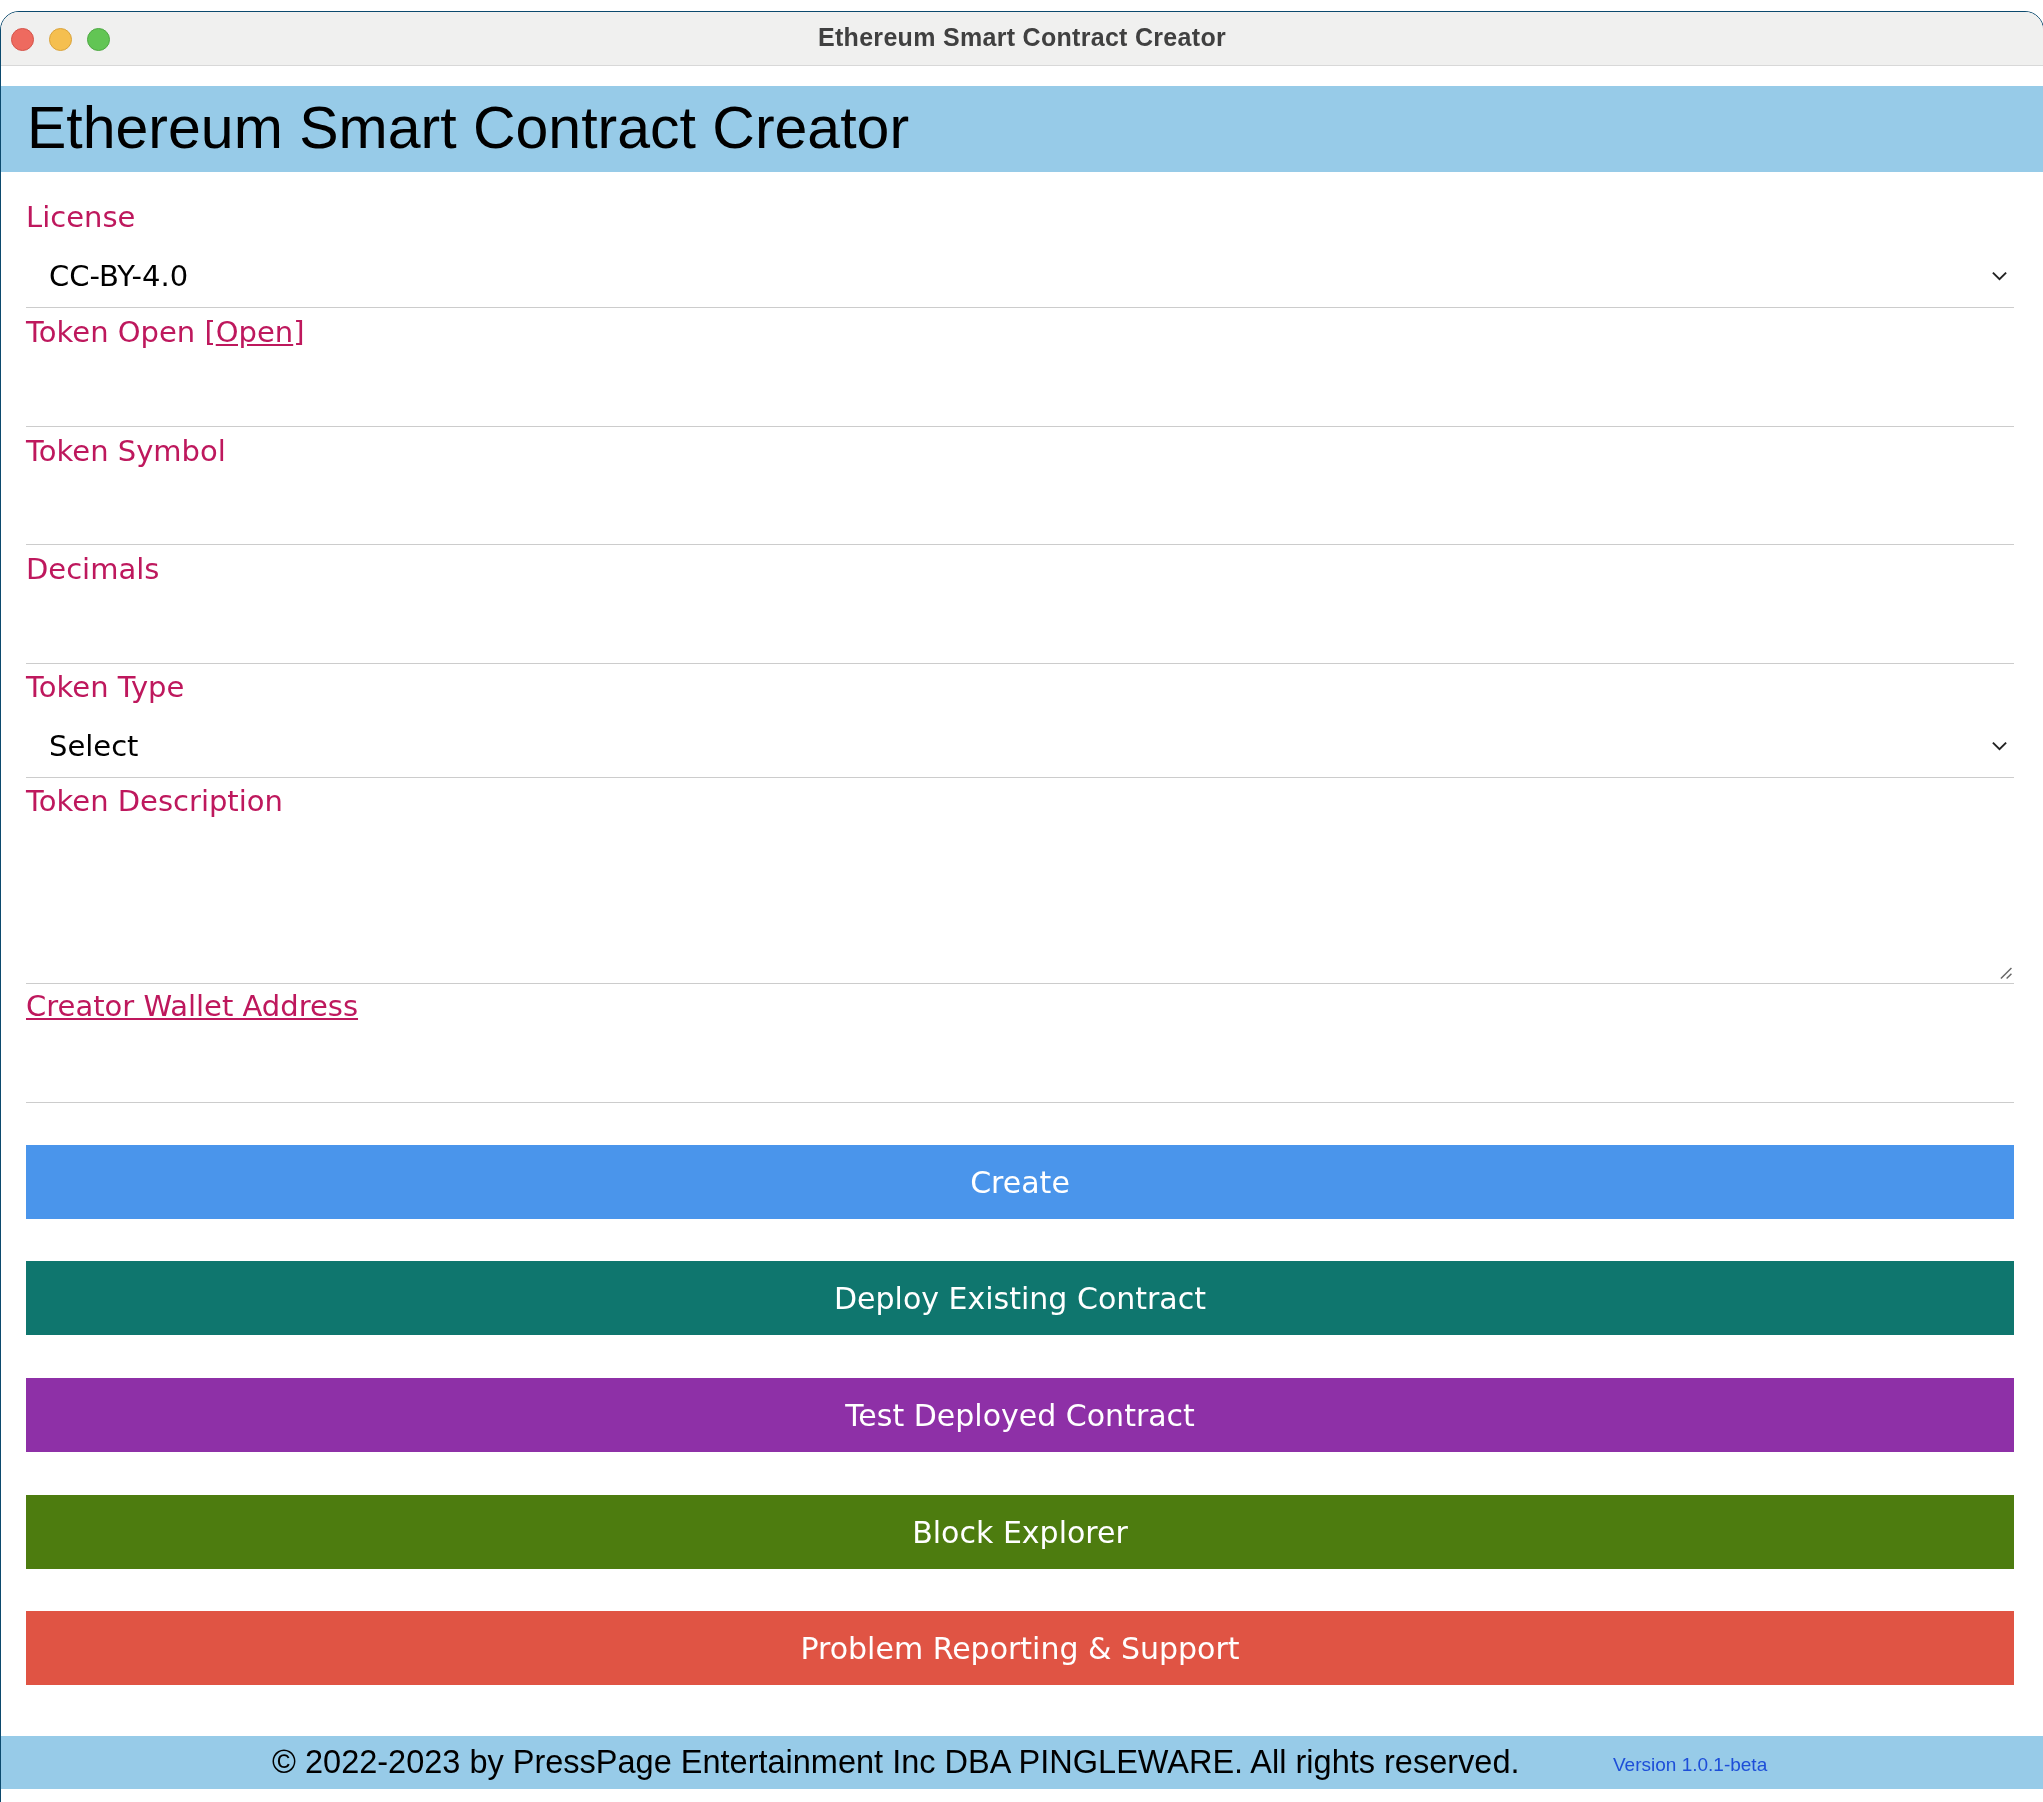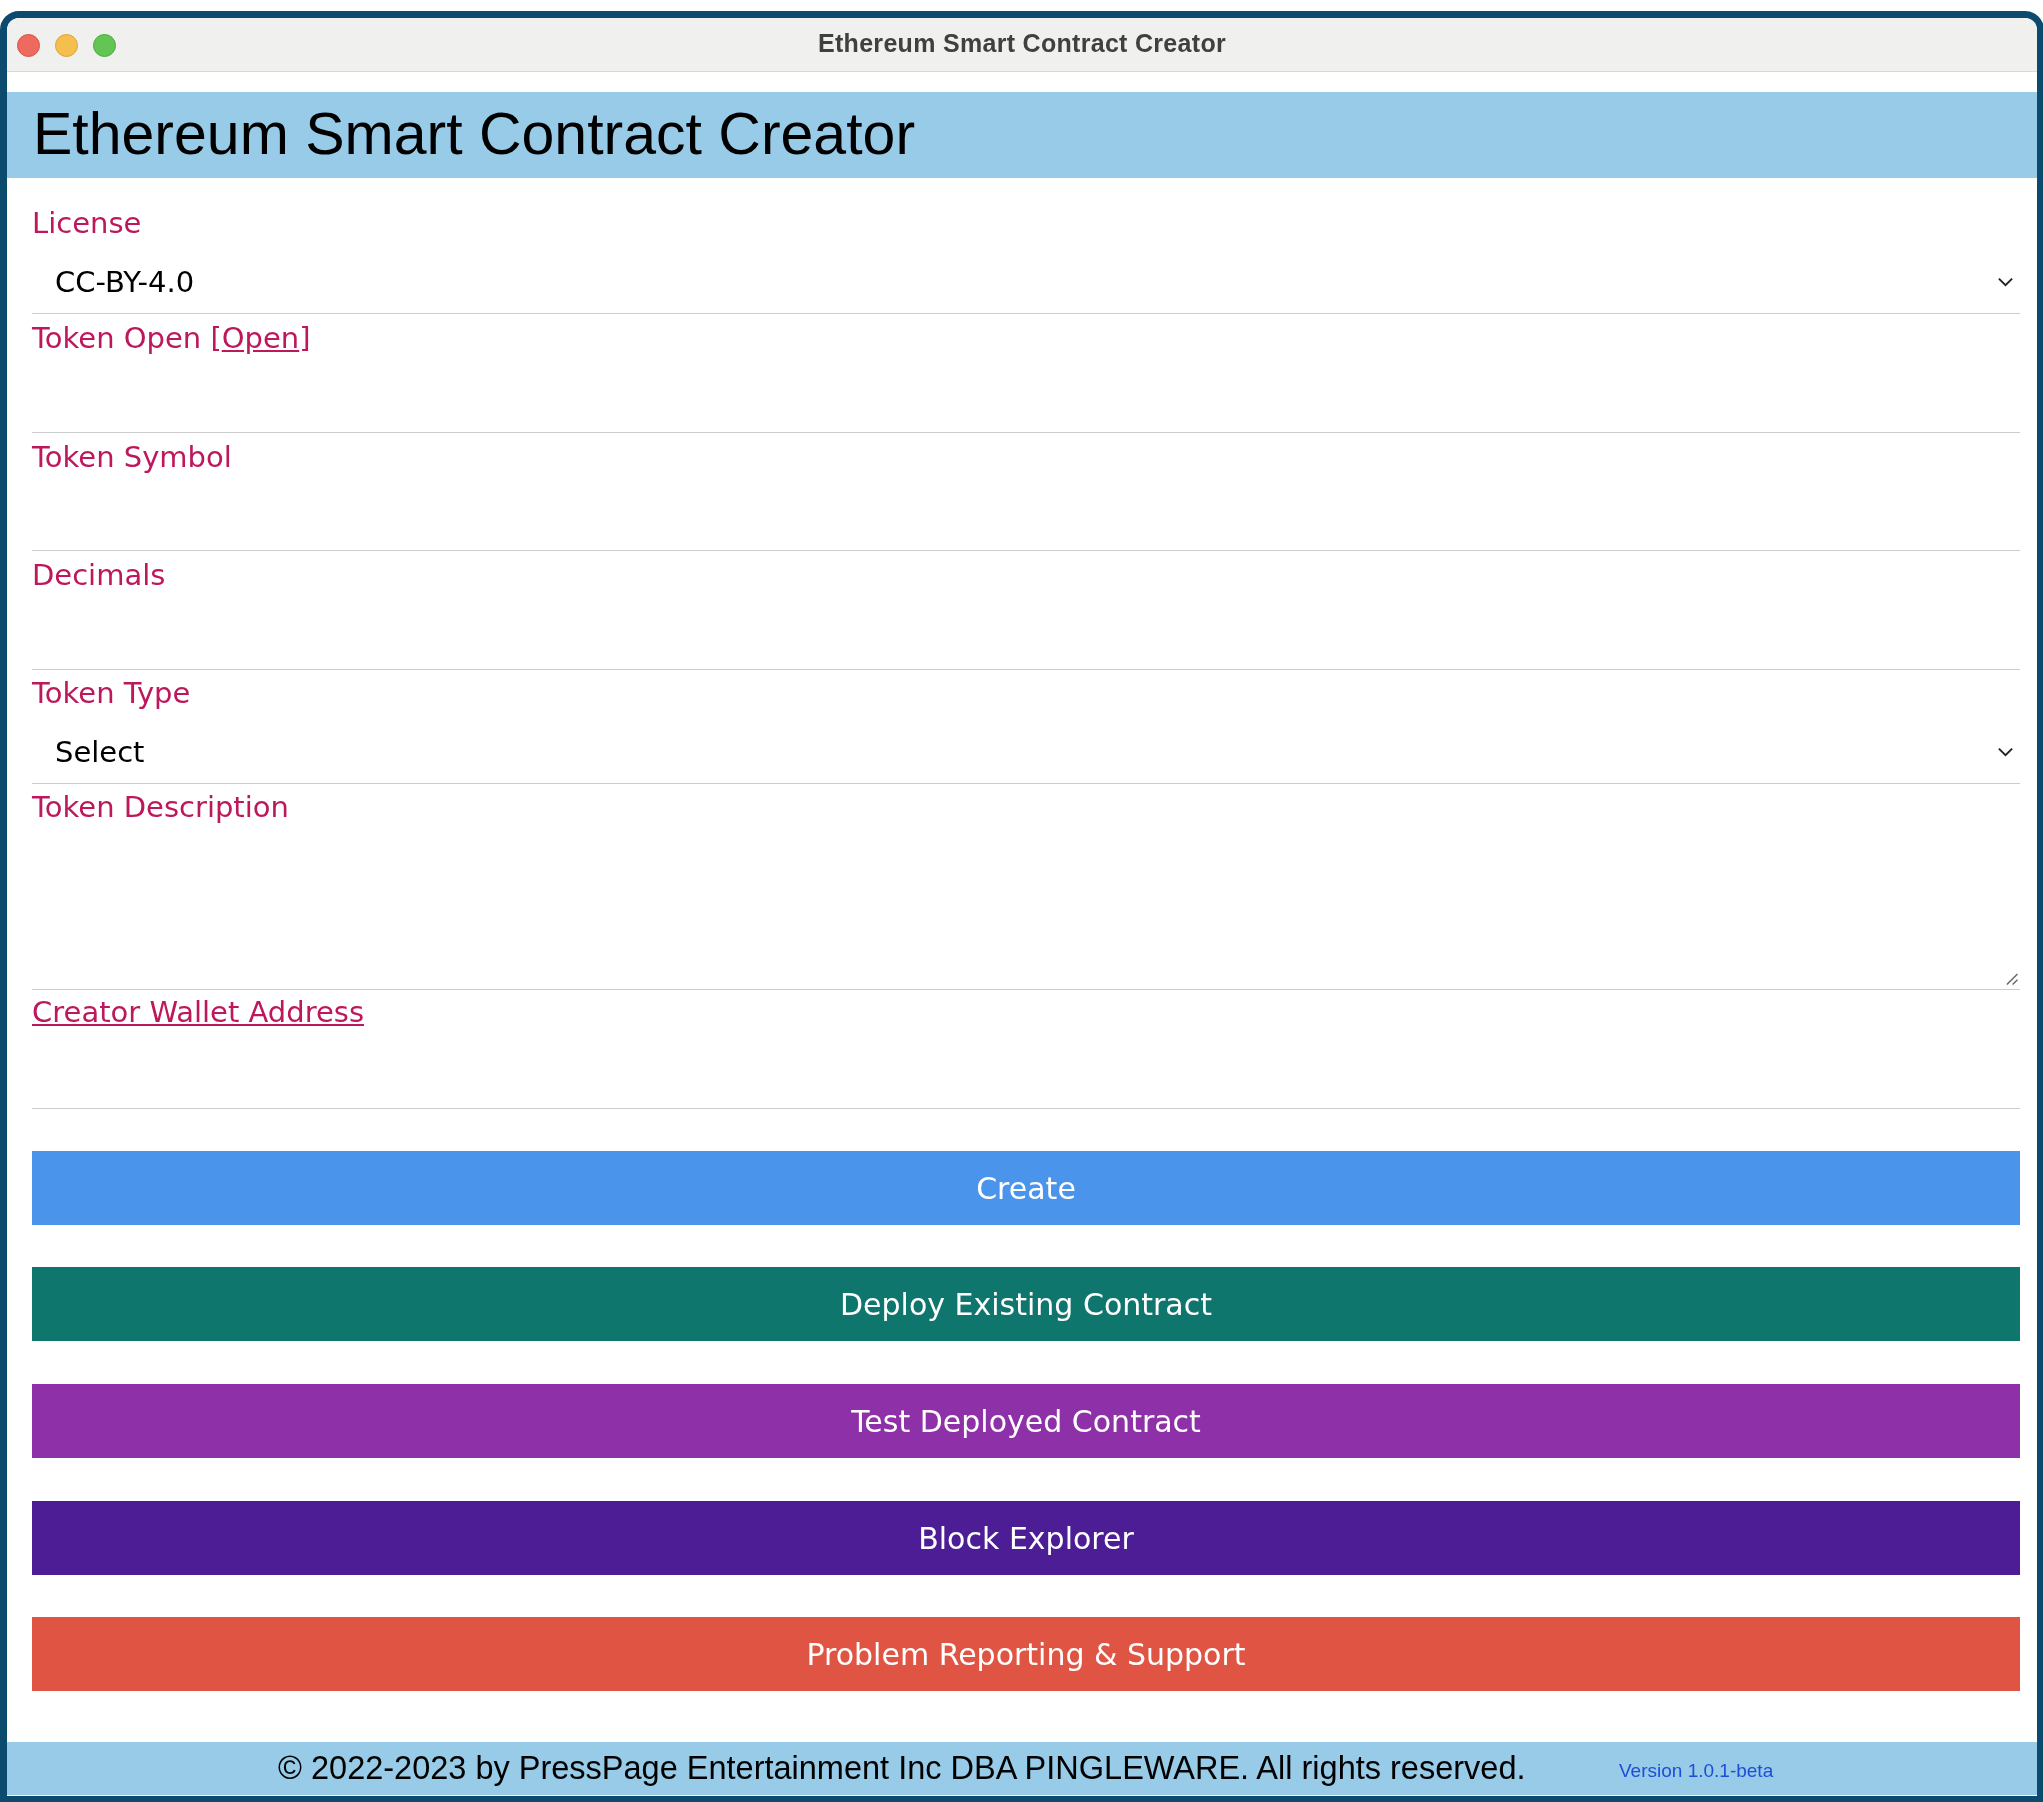--- a/index.html
+++ b/index.html
@@ -1,19 +1,19 @@
 <!DOCTYPE html>
 <html><head>
 <meta charset="utf-8">
 <style>
   html, body { margin:0; padding:0; }
   body { width:2044px; height:1803px; background:#ffffff; position:relative; overflow:hidden;
          font-family:"DejaVu Sans", sans-serif; }
   .window { position:absolute; left:0; top:10.5px; width:2044px; height:1792px; background:#ffffff;
-            border-top-left-radius:19px; border-top-right-radius:19px; border:7px solid #0c4a6e; box-sizing:border-box; overflow:hidden; }
+            border-top-left-radius:19px; border-top-right-radius:19px; border:1px solid #0c4a6e; box-sizing:border-box; overflow:hidden; }
   .titlebar { position:absolute; left:0; top:0; width:100%; height:54px; background:#f0f0ef; border-bottom:1px solid #d8d8d8; box-sizing:border-box; }
   .tl { position:absolute; top:16.3px; width:23px; height:23px; border-radius:50%; box-sizing:border-box; }
   .tl.red { left:9.6px; background:#ee6a5f; border:1px solid #d5544a; }
   .tl.yellow { left:48px; background:#f5bf4f; border:1px solid #d9a33c; }
   .tl.green { left:86px; background:#62c554; border:1px solid #4ea843; }
   .win-title { position:absolute; left:0; right:0; top:11.5px; text-align:center; font-family:"Liberation Sans", sans-serif;
                font-weight:bold; font-size:25px; color:#404040; letter-spacing:0.3px; }
   .header { position:absolute; left:0; top:74px; width:100%; height:86px; background:#97cbe8; }
   .header h1 { margin:0; position:absolute; left:26px; top:9.6px; font-family:"Liberation Sans", sans-serif;
                font-weight:normal; font-size:59px; color:#000; line-height:67px; }
@@ -82,21 +82,21 @@
       <line x1="8" y1="13" x2="13" y2="8" stroke="#666" stroke-width="1.5"></line>
     </svg>
   </div>
 
   <div class="label ulink" style="top:977px;">Creator Wallet Address</div>
   <input class="field" style="top: 1028px; height: 63px;" type="text" value="">
 
   <button class="btn" style="top:1133px; background:#4a95eb;">Create</button>
   <button class="btn" style="top:1249px; background:#0f766e;">Deploy Existing Contract</button>
   <button class="btn" style="top:1366px; background:#8e30a7;">Test Deployed Contract</button>
-  <button class="btn" style="top:1483px; background:#4c1d95;">Block Explorer</button>
+  <button class="btn" style="top:1483px; background:#4d7c0f;">Block Explorer</button>
   <button class="btn" style="top:1599px; background:#e05444;">Problem Reporting &amp; Support</button>
 
   <div class="footer">
     <span class="copy">© 2022-2023 by PressPage Entertainment Inc DBA PINGLEWARE. All rights reserved.</span>
     <span class="ver">Version 1.0.1-beta</span>
   </div>
 </div>
 
 
 </body></html>

